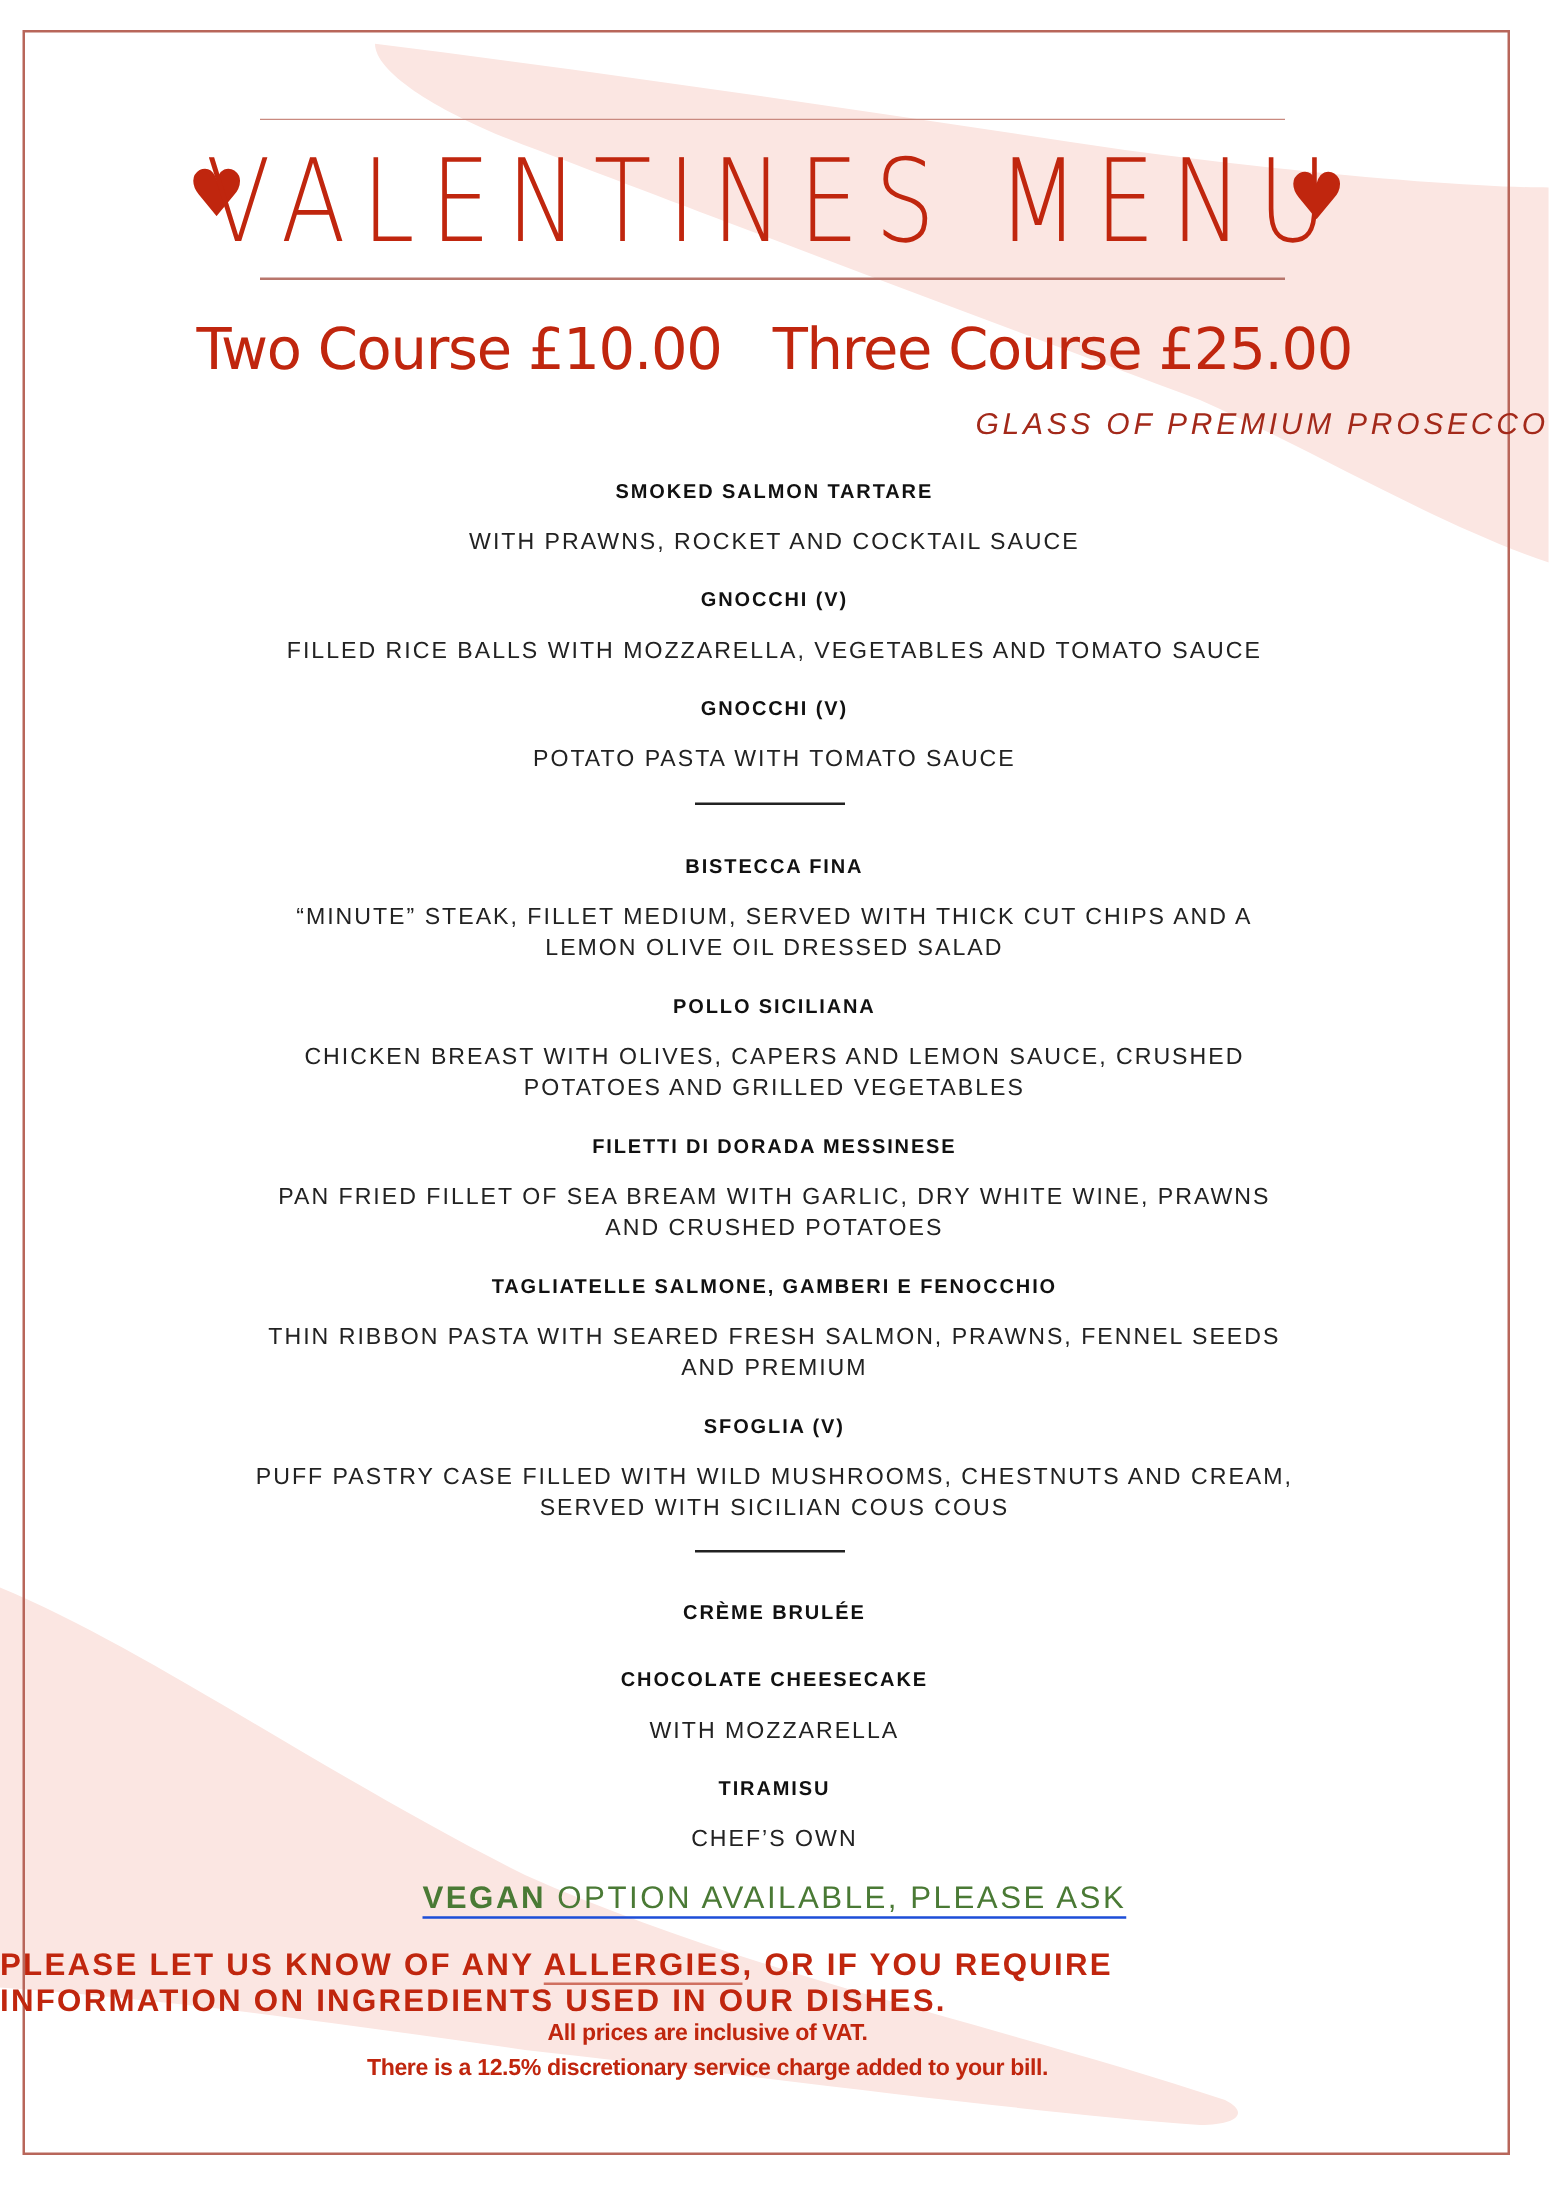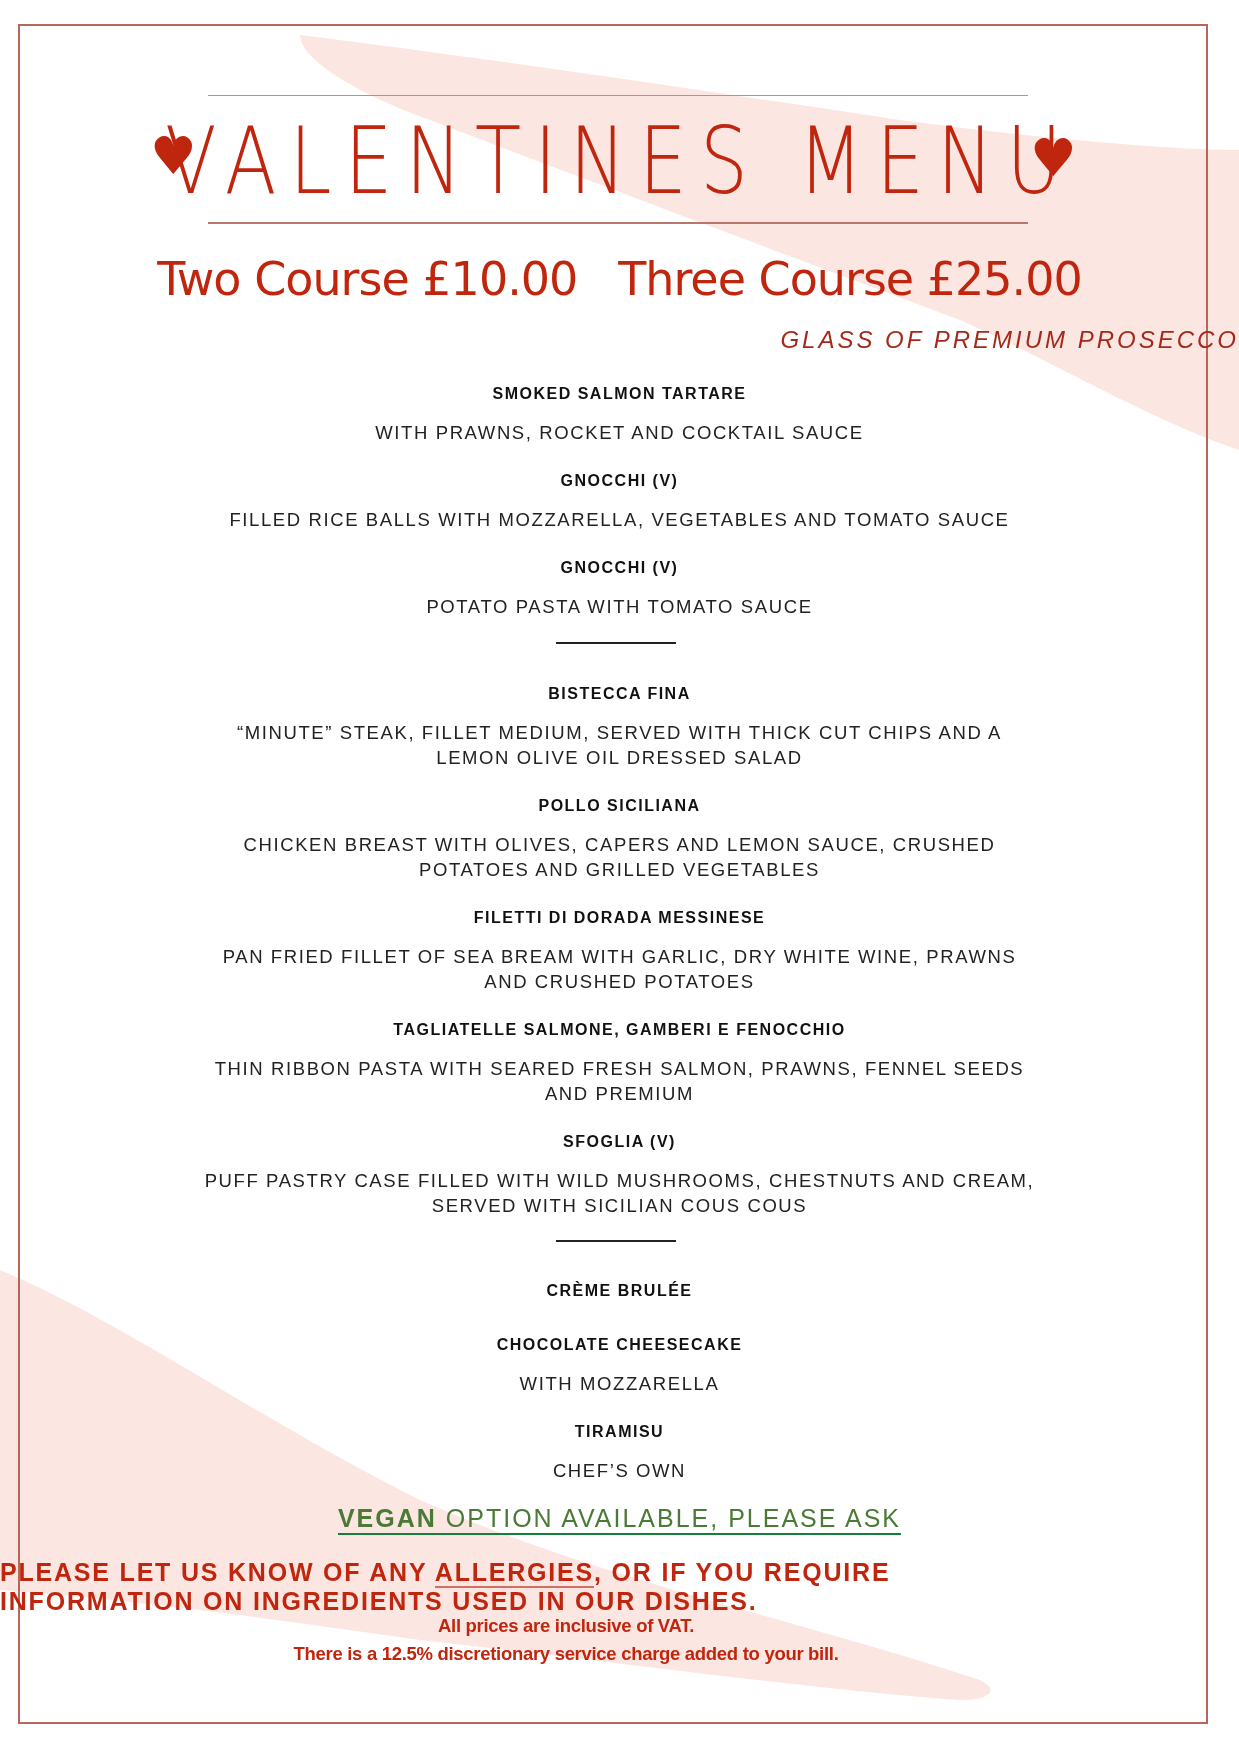--- a/index.html
+++ b/index.html
@@ -43,21 +43,21 @@
   }
   .dish-desc {
     position: absolute; left: 0; width: 1239px; text-align: center;
     color: #222; font-size: 18.5px; letter-spacing: 1.6px; line-height: 25px;
   }
   .divider { position: absolute; left: 556px; width: 120px; height: 2px; background: #222; }
   .vegan {
     position: absolute; top: 1504px; left: 0; width: 1239px; text-align: center;
     color: #4a7a35; font-size: 25px; letter-spacing: 2px;
   }
-  .vegan span { border-bottom: 2px solid #15803d; padding-bottom: 1px; }
+  .vegan span { border-bottom: 2px solid #1d4ed8; padding-bottom: 1px; }
   .vegan b { font-weight: bold; }
   .allergy {
     position: absolute; left: 0; width: 1190px; text-align: left;
     color: #c0260e; font-weight: bold; font-size: 25px; letter-spacing: 1.8px;
   }
   .allergy u { text-decoration: none; border-bottom: 2px solid #d07060; }
   .vat {
     position: absolute; left: 0; width: 1132px; text-align: center;
     color: #c0260e; font-weight: bold; font-size: 18.5px; letter-spacing: -0.3px;
   }

